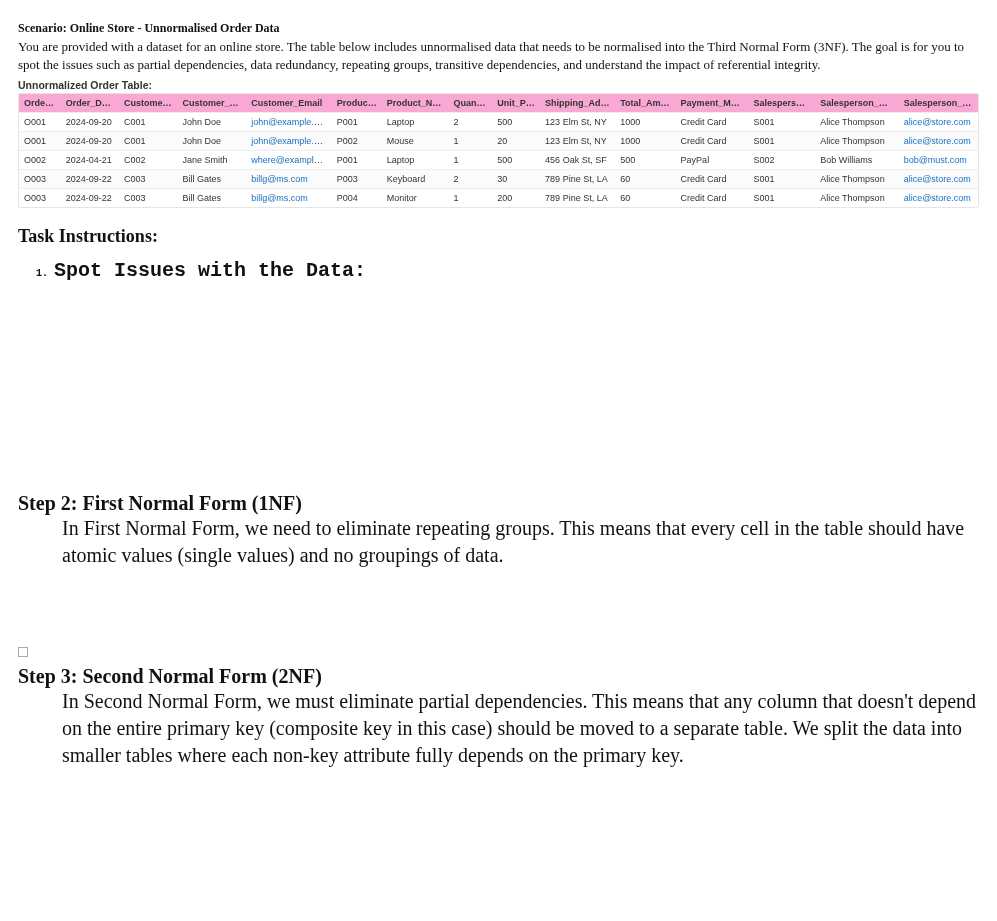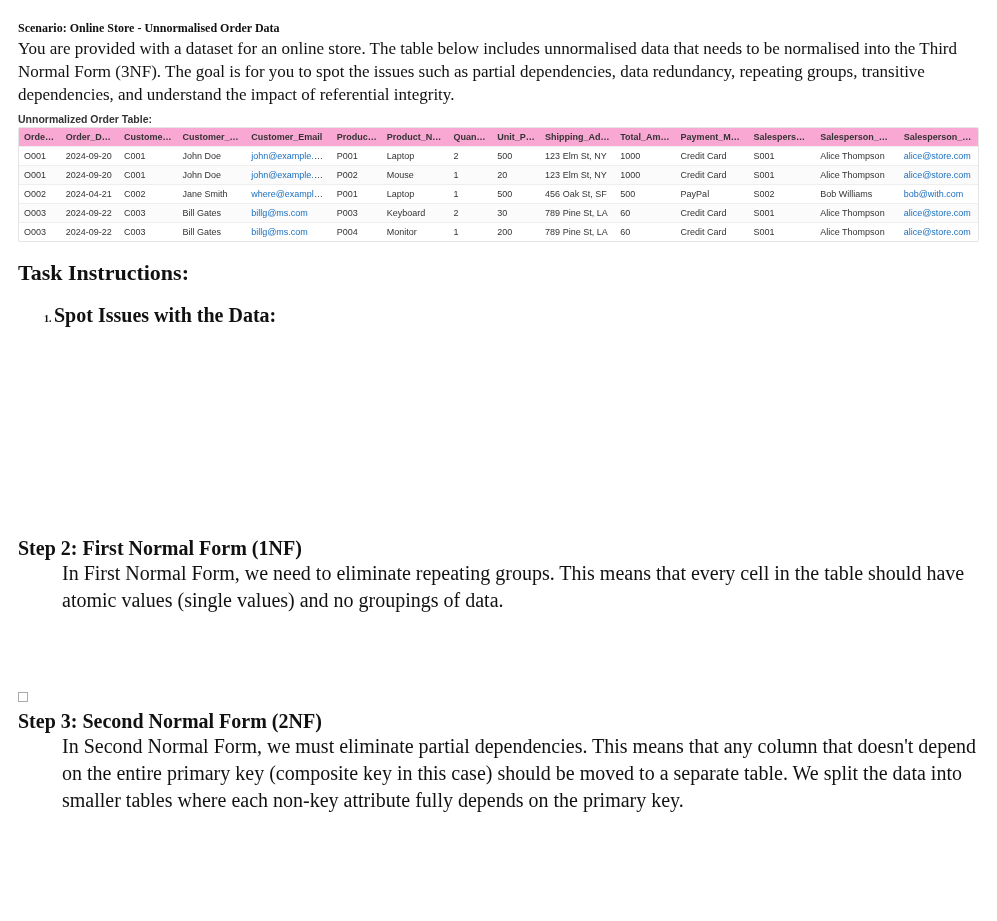--- a/index.html
+++ b/index.html
@@ -5,21 +5,21 @@
   * { box-sizing: border-box; }
   body {
     margin: 0;
     padding: 18px 18px 40px 18px;
     font-family: Georgia, "Times New Roman", serif;
     color: #111;
     background: #fff;
     width: 997px;
   }
   .scenario-title { font-weight: 700; font-size: 12px; }
-  .scenario-body  { font-size: 17px; line-height: 1.35; margin-top: 2px; }
+  .scenario-body  { font-size: 13px; line-height: 1.35; margin-top: 2px; }
   .table-caption {
     font-family: "Segoe UI", Arial, sans-serif;
     font-weight: 700;
     font-size: 10.5px;
     color: #333;
     margin-top: 6px;
   }
   .tbl-wrap {
     margin-top: 2px;
     width: 100%;
@@ -44,22 +44,22 @@
     text-overflow: ellipsis;
   }
   table.data thead th {
     background: #f9a8d4;
     font-weight: 700;
     color: #333;
     border-top: none;
   }
   table.data tbody tr:nth-child(even) td { background: #fbfbfb; }
   a.email { color: #1a6fbf; text-decoration: none; }
-  .task-title { font-weight: 700; font-size: 22px; margin-top: 18px; }
-  ol.task-list { margin: 18px 0 0 0; padding-left: 36px; }
+  .task-title { font-weight: 700; font-size: 18px; margin-top: 18px; }
+  ol.task-list { margin: 12px 0 0 0; padding-left: 36px; font-family: Liberation Mono, monospace; }
   ol.task-list li::marker { font-size: 10px; }
   ol.task-list li { font-weight: 700; font-size: 20px; }
   .big-gap { height: 210px; }
   .med-gap { height: 78px; }
   .step-title { font-weight: 700; font-size: 20px; }
   .step-body  { font-size: 20px; line-height: 1.35; margin-left: 44px; }
   .placeholder-box {
     display: inline-block;
     width: 10px; height: 10px;
     border: 1px solid #aaa;
@@ -159,21 +159,21 @@
           <td><a class="email" href="#">where@example.com</a></td>
           <td>P001</td>
           <td>Laptop</td>
           <td>1</td>
           <td>500</td>
           <td>456 Oak St, SF</td>
           <td>500</td>
           <td>PayPal</td>
           <td>S002</td>
           <td>Bob Williams</td>
-          <td><a class="email" href="#">bob@with.com</a></td>
+          <td><a class="email" href="#">bob@must.com</a></td>
         </tr>
         <tr>
           <td>O003</td>
           <td>2024-09-22</td>
           <td>C003</td>
           <td>Bill Gates</td>
           <td><a class="email" href="#">billg@ms.com</a></td>
           <td>P003</td>
           <td>Keyboard</td>
           <td>2</td>

